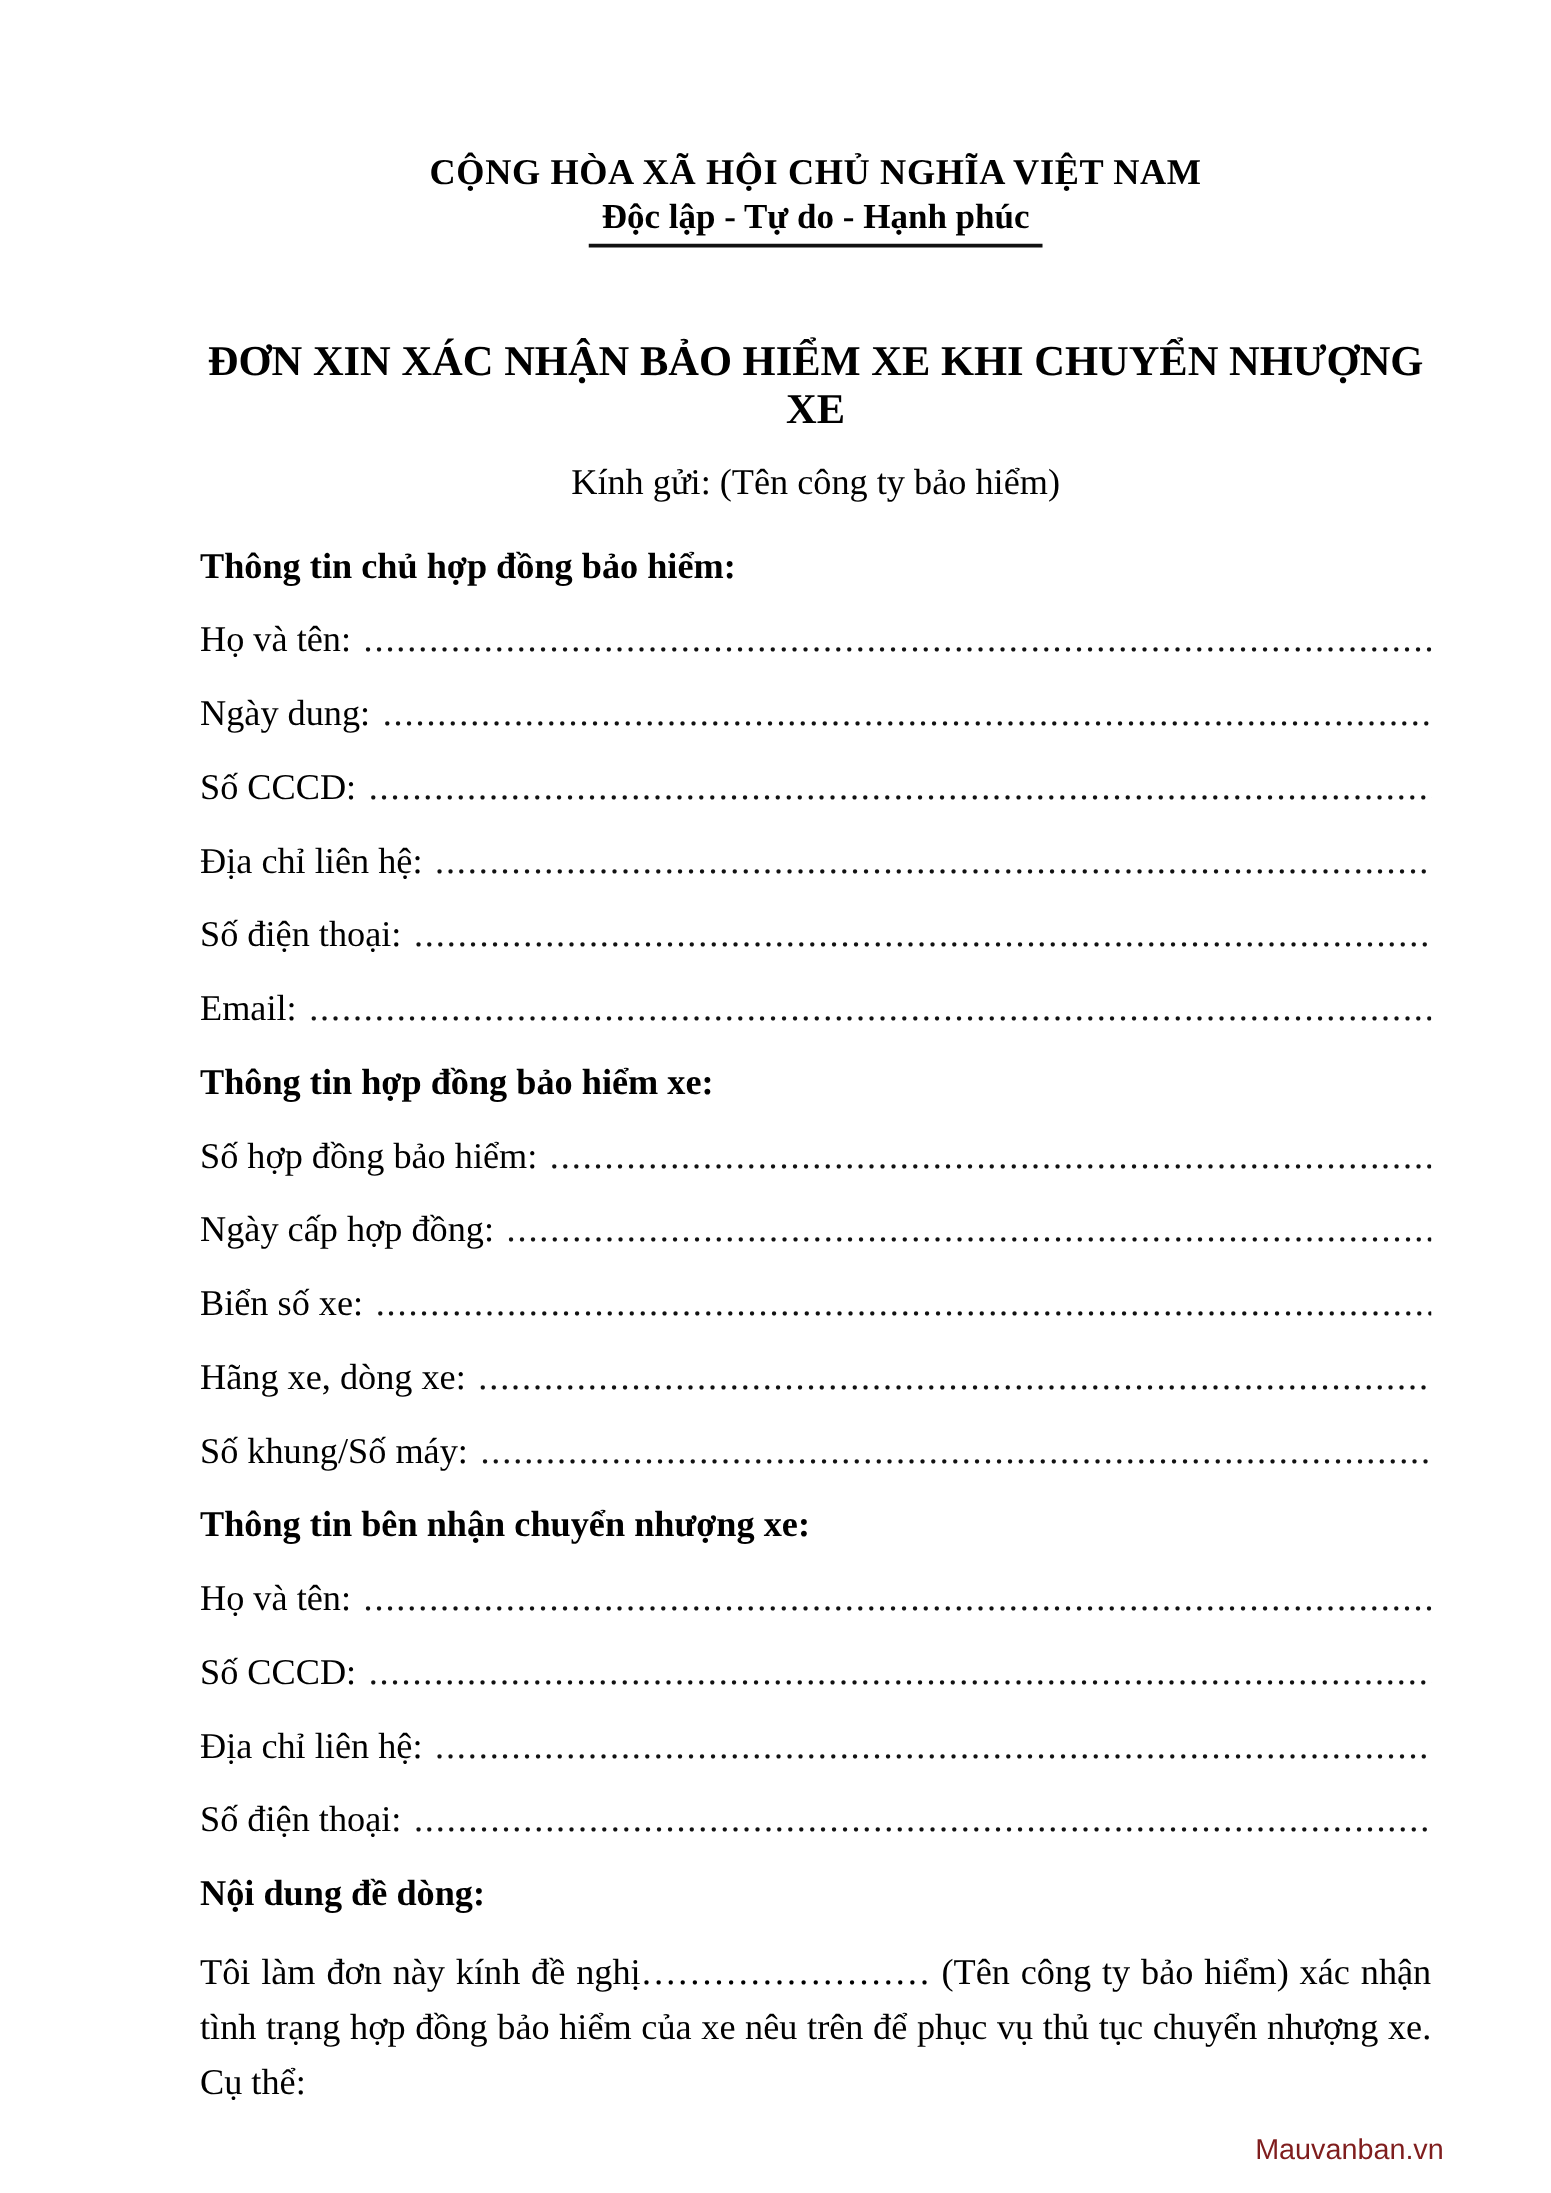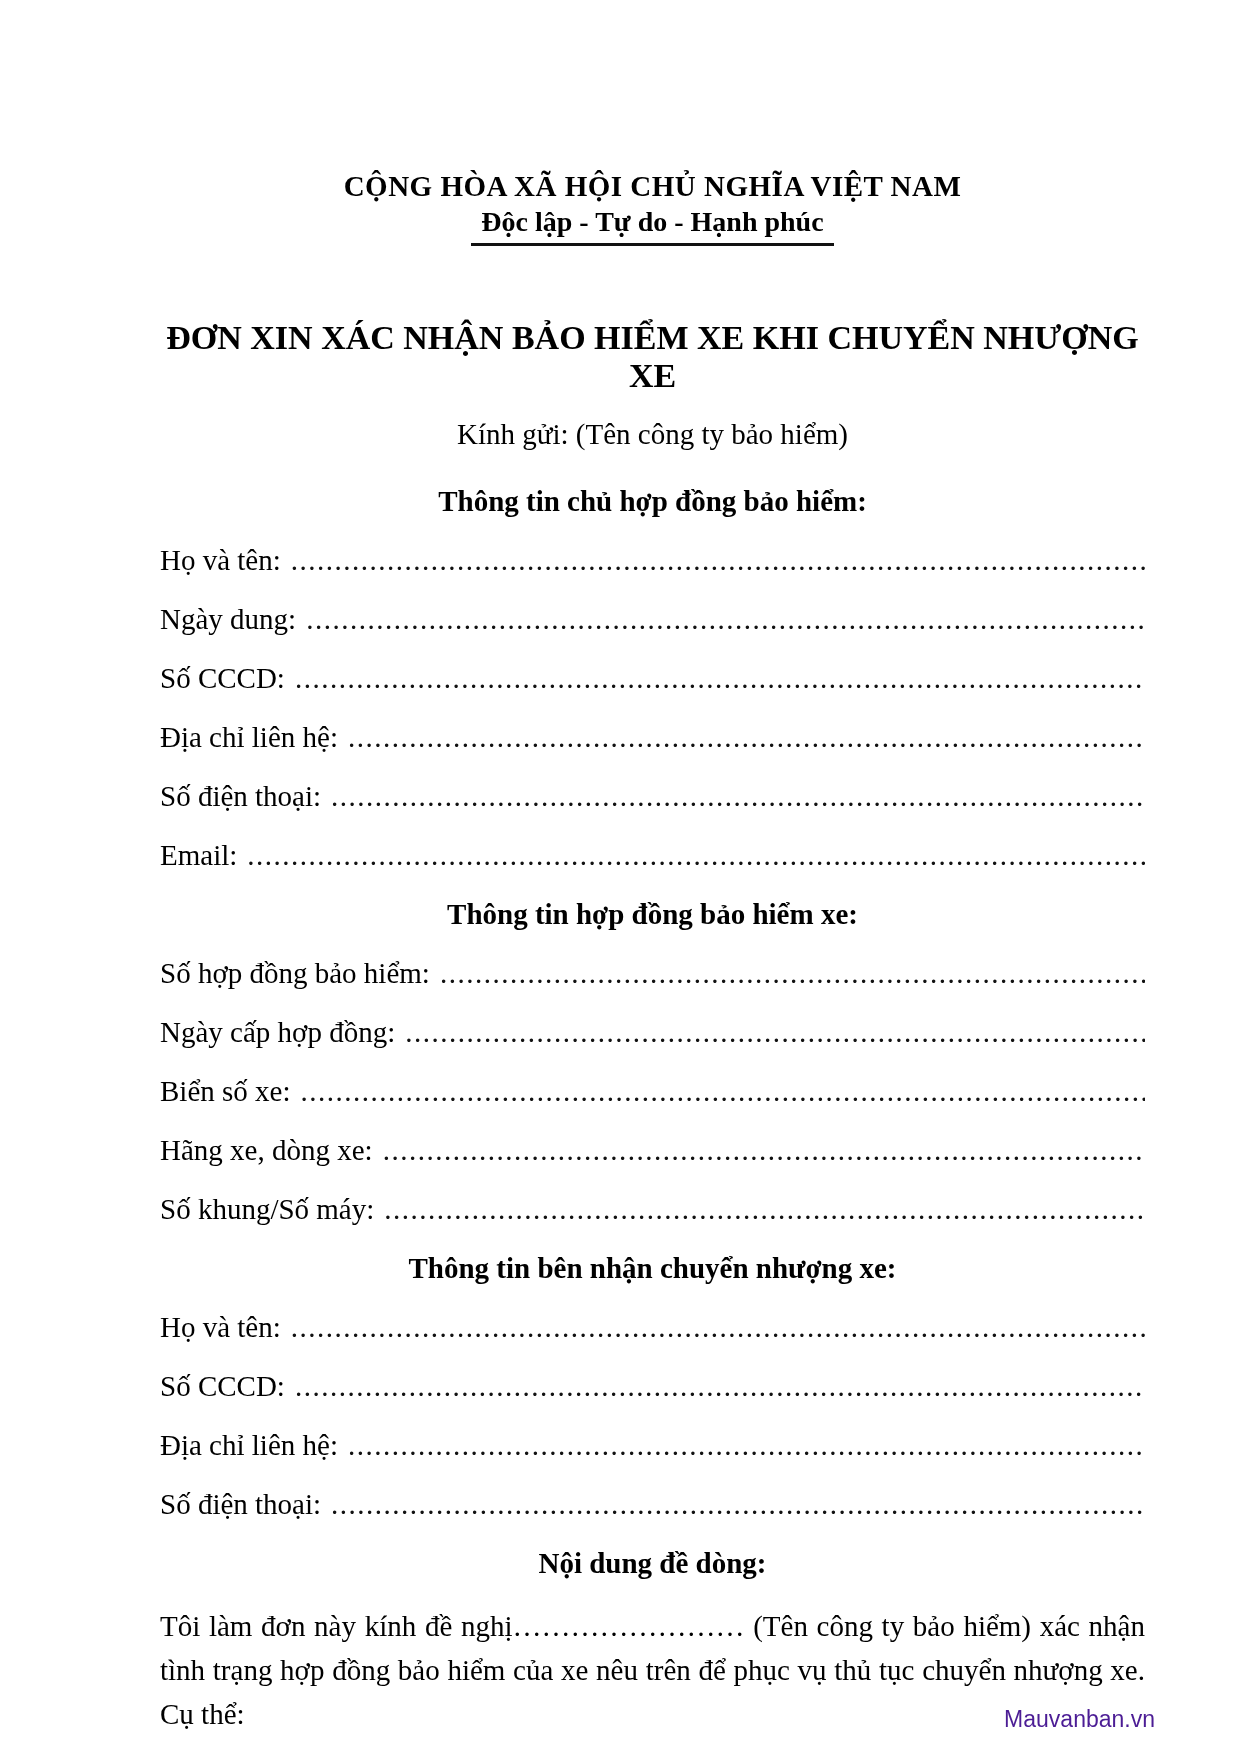--- a/index.html
+++ b/index.html
@@ -18,21 +18,20 @@
     width: 1241px;
     box-sizing: border-box;
     padding: 120px 96px 0 160px;
   }
   .center { text-align: center; }
   .hdr1 {
     font-size: 29px;
     font-weight: bold;
     line-height: 36px;
     letter-spacing: 0.5px;
-    margin-top: 48px;
   }
   .hdr2wrap { line-height: 0; }
   .hdr2 {
     display: inline-block;
     font-size: 28px;
     font-weight: bold;
     line-height: 36px;
     padding: 0 10px 3px 10px;
     border-bottom: 3px solid #111111;
   }
@@ -42,21 +41,21 @@
     font-weight: bold;
     line-height: 38px;
   }
   .recipient {
     margin-top: 21px;
     font-size: 29px;
     line-height: 36px;
   }
   .form-body { margin-top: 31px; font-size: 29px; }
   .row { line-height: 36px; margin-bottom: 23px; }
-  .sec-heading { font-weight: bold; text-align: center; }
+  .sec-heading { font-weight: bold; }
   .line { display: flex; }
   .label { white-space: nowrap; padding-right: 10px; flex: 0 0 auto; }
   .dots {
     flex: 1 1 auto;
     overflow: hidden;
     white-space: nowrap;
     letter-spacing: 1.5px;
     color: #111111;
   }
   .para {
@@ -64,21 +63,21 @@
     line-height: 44px;
     text-align: justify;
   }
   .footer-brand {
     position: absolute;
     top: 1703px;
     right: 86px;
     font-family: "Liberation Sans", "DejaVu Sans", sans-serif;
     font-size: 23px;
     line-height: 32px;
-    color: #4c1d95;
+    color: #7f1d1d;
   }
 </style>
 </head>
 <body>
 
 <div class="page">
   <div class="content">
 
     <div class="hdr1 center">CỘNG HÒA XÃ HỘI CHỦ NGHĨA VIỆT NAM</div>
 

